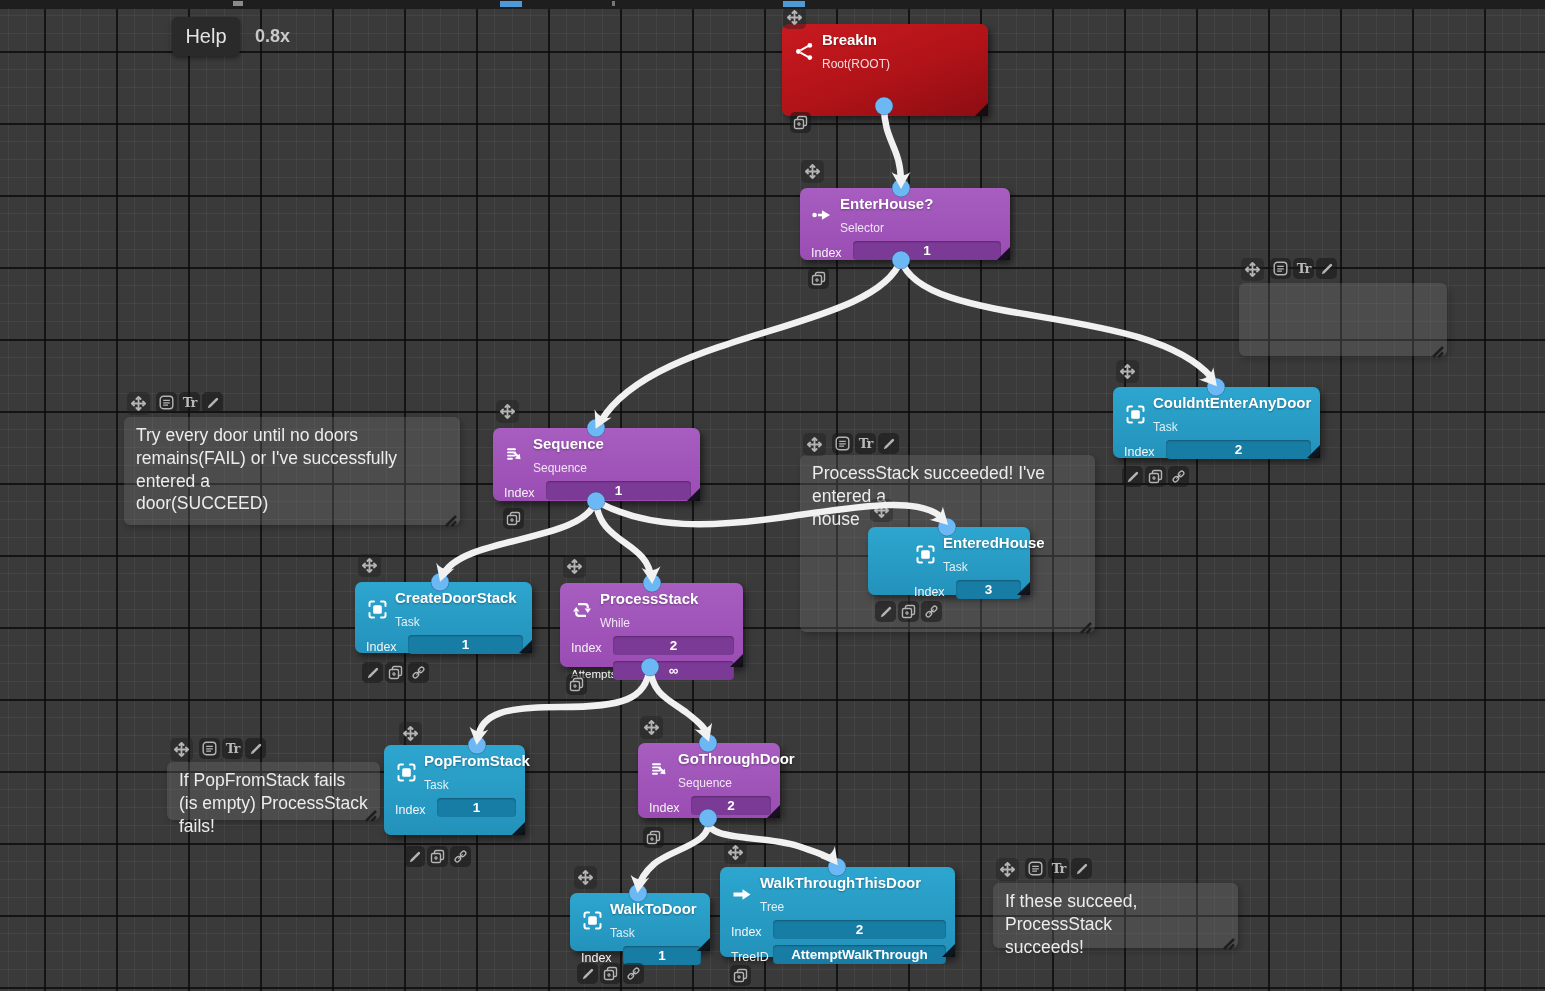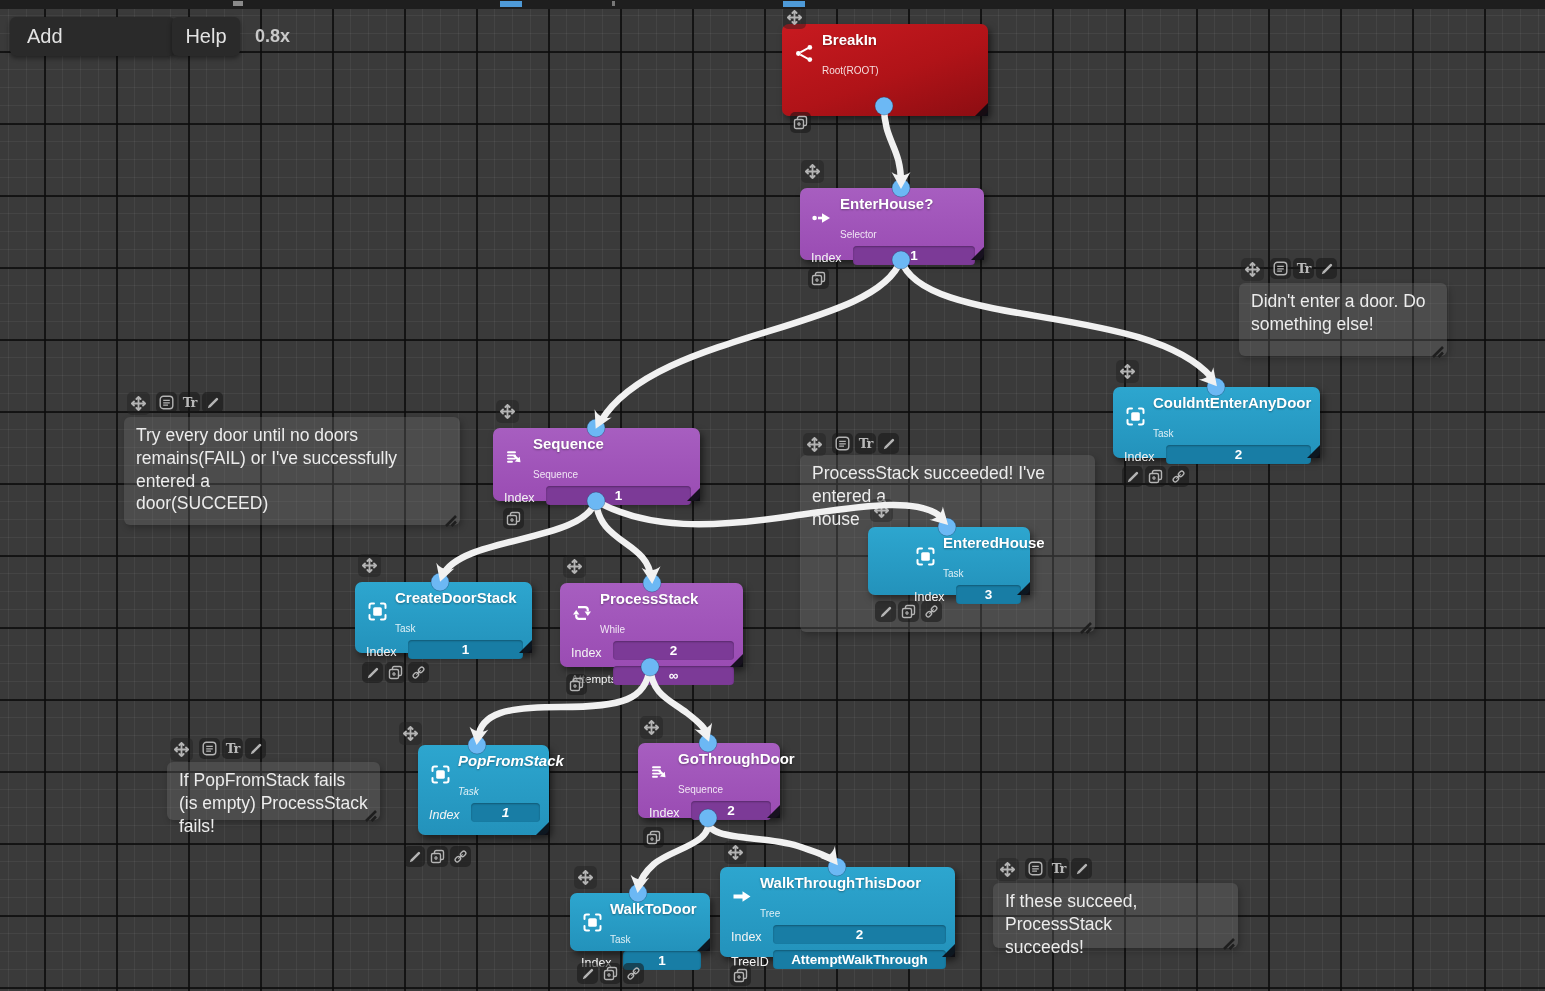--- a/index.html
+++ b/index.html
@@ -35,21 +35,21 @@
     box-shadow:3px 4px 7px rgba(0,0,0,.5);color:#fff;cursor:grab;
   }
   .node.red{background:linear-gradient(160deg,#c81a20 0%,#b01318 55%,#8c0d12 100%);}
   .node.purple{background:linear-gradient(180deg,#a75ec0 0%,#9a4cb3 100%);}
   .node.blue{background:linear-gradient(180deg,#2da6cf 0%,#2392bb 100%);}
   .fold{position:absolute;right:0;bottom:0;width:0;height:0;
     border-bottom:13px solid rgba(12,12,18,.92);border-left:13px solid transparent;}
   .head{display:flex;align-items:center;padding:7px 8px 0 10px;}
   .ticon{width:24px;height:22px;flex:none;display:flex;align-items:center;justify-content:center;margin-right:6px;}
   .title{font-size:15px;font-weight:bold;white-space:nowrap;text-shadow:0 1px 2px rgba(0,0,0,.35);}
-  .subtitle{font-size:10px;color:rgba(255,255,255,.85);margin-top:17px;}
+  .subtitle{font-size:12px;color:rgba(255,255,255,.85);margin-top:9px;}
   .frow{display:flex;align-items:flex-end;margin:6px 9px 0 11px;}
   .flabel{width:42px;flex:none;font-size:12.5px;color:#f4f4f4;white-space:nowrap;}
   .fval{flex:1;height:19px;border-radius:4px;display:flex;align-items:center;justify-content:center;
     font-size:13.5px;font-weight:bold;color:#fff;box-shadow:inset 0 1px 2px rgba(0,0,0,.3);cursor:text;}
   .purple .fval{background:#7c3a97;}
   .blue .fval{background:#187da5;}
   .mini{
     position:absolute;z-index:3;width:21px;height:21px;border-radius:5px;
     background:rgba(22,22,22,.55);display:flex;align-items:center;justify-content:center;cursor:pointer;
   }
@@ -61,23 +61,20 @@
 <body>
 
 <div id="canvas">
   <div id="topstrip">
     <span class="stripbit" style="left:233px;width:10px;height:5px;background:#8a8a8a;position:absolute;"></span>
     <span class="stripbit" style="left:500px;width:22px;height:6px;background:#4e9ad8;position:absolute;"></span>
     <span class="stripbit" style="left:612px;width:3px;height:5px;background:#777;position:absolute;"></span>
     <span class="stripbit" style="left:783px;width:22px;height:6px;background:#4e9ad8;position:absolute;"></span>
   </div>
 
-  <div class="btn" id="addbtn" style="left:10px;width:148px;padding-left:17px;">
-      <span>Add</span>
-    </div>
   <div class="btn" id="helpbtn" style="left:172px;width:68px;justify-content:center;">
       <span>Help</span>
     </div>
   <div id="zoomlabel">0.8x</div>
 
   <div id="graph">
       <div class="node red" style="left: 782px; top: 24px; width: 206px; height: 92px;">
         <div class="head">
           <span class="ticon">
             <svg width="19" height="19" viewBox="0 0 19 19">
@@ -99,21 +96,21 @@
           <path d="M7.5 1 V14 M1 7.5 H14 M5.4 3 L7.5 .9 L9.6 3 M5.4 12 L7.5 14.1 L9.6 12 M3 5.4 L.9 7.5 L3 9.6 M12 5.4 L14.1 7.5 L12 9.6" stroke="#b4b4b4" stroke-width="1.8" fill="none" stroke-linecap="round" stroke-linejoin="round"></path>
         </svg>
       </div>
       <div class="mini" style="left: 790px; top: 112px;">
         <svg width="15" height="15" viewBox="0 0 15 15">
           <rect x="4.5" y="1.5" width="9" height="9" rx="1.6" stroke="#b4b4b4" stroke-width="1.4" fill="none"></rect>
           <rect x="1.5" y="4.5" width="9" height="9" rx="1.6" stroke="#b4b4b4" stroke-width="1.4" fill="rgba(35,35,35,.9)"></rect>
           <path d="M4 9 H8 M6 7 V11" stroke="#b4b4b4" stroke-width="1.2"></path>
         </svg>
       </div>
-      <div class="node purple" style="left: 800px; top: 188px; width: 184px; height: 72px;">
+      <div class="node purple" style="left: 800px; top: 188px; width: 210px; height: 72px;">
         <div class="head">
           <span class="ticon">
             <svg width="20" height="14" viewBox="0 0 20 14">
               <circle cx="2.6" cy="7" r="2.3" fill="#fff"></circle>
               <path d="M6 7 H11" stroke="#fff" stroke-width="2.6"></path>
               <path d="M10 2.2 L18 7 L10 11.8 Z" fill="#fff"></path>
             </svg>
           </span>
           <div>
             <div class="title">EnterHouse?</div>
@@ -335,21 +332,21 @@
       </div>
       <div class="mini" style="left: 921px; top: 601px;">
         <svg width="15" height="15" viewBox="0 0 15 15">
           <g transform="rotate(-45 7.5 7.5)">
             <rect x=".8" y="5.4" width="6" height="4.2" rx="2.1" stroke="#b4b4b4" stroke-width="1.3" fill="none"></rect>
             <rect x="8.2" y="5.4" width="6" height="4.2" rx="2.1" stroke="#b4b4b4" stroke-width="1.3" fill="none"></rect>
             <path d="M4.5 7.5 H10.5" stroke="#b4b4b4" stroke-width="1.3"></path>
           </g>
         </svg>
       </div>
-      <div class="node blue" style="left: 418px; top: 745px; width: 131px; height: 90px; font-style: italic;">
+      <div class="node blue" style="left: 384px; top: 745px; width: 141px; height: 90px;">
         <div class="head">
           <span class="ticon">
             <svg width="19" height="19" viewBox="0 0 19 19">
               <path d="M1.5 6 V3.5 Q1.5 1.5 3.5 1.5 H6 M13 1.5 H15.5 Q17.5 1.5 17.5 3.5 V6 M17.5 13 V15.5 Q17.5 17.5 15.5 17.5 H13 M6 17.5 H3.5 Q1.5 17.5 1.5 15.5 V13" stroke="#fff" stroke-width="2" fill="none" stroke-linecap="round"></path>
               <rect x="5.2" y="5.2" width="8.6" height="8.6" rx="1.6" fill="#fff"></rect>
             </svg>
           </span>
           <div>
             <div class="title">PopFromStack</div>
             <div class="subtitle">Task</div>
@@ -491,22 +488,21 @@
           <path d="M7.5 1 V14 M1 7.5 H14 M5.4 3 L7.5 .9 L9.6 3 M5.4 12 L7.5 14.1 L9.6 12 M3 5.4 L.9 7.5 L3 9.6 M12 5.4 L14.1 7.5 L12 9.6" stroke="#b4b4b4" stroke-width="1.8" fill="none" stroke-linecap="round" stroke-linejoin="round"></path>
         </svg>
       </div>
       <div class="mini" style="left: 730px; top: 965px;">
         <svg width="15" height="15" viewBox="0 0 15 15">
           <rect x="4.5" y="1.5" width="9" height="9" rx="1.6" stroke="#b4b4b4" stroke-width="1.4" fill="none"></rect>
           <rect x="1.5" y="4.5" width="9" height="9" rx="1.6" stroke="#b4b4b4" stroke-width="1.4" fill="rgba(35,35,35,.9)"></rect>
           <path d="M4 9 H8 M6 7 V11" stroke="#b4b4b4" stroke-width="1.2"></path>
         </svg>
       </div>
-      <div class="comment" style="left: 1239px; top: 283px; width: 208px; height: 73px;"><span>Didn't enter a door. Do
-something else!</span><span class="handle"><svg width="12" height="12" viewBox="0 0 12 12">
+      <div class="comment" style="left: 1239px; top: 283px; width: 208px; height: 73px;"><span class="handle"><svg width="12" height="12" viewBox="0 0 12 12">
             <path d="M11 1 L1 11 M11 6.5 L6.5 11" stroke="#1e1e1e" stroke-width="2.6"></path>
           </svg></span></div>
       <div class="mini move" style="left: 1241px; top: 258px;">
         <svg width="15" height="15" viewBox="0 0 15 15">
           <path d="M7.5 1 V14 M1 7.5 H14 M5.4 3 L7.5 .9 L9.6 3 M5.4 12 L7.5 14.1 L9.6 12 M3 5.4 L.9 7.5 L3 9.6 M12 5.4 L14.1 7.5 L12 9.6" stroke="#b4b4b4" stroke-width="1.8" fill="none" stroke-linecap="round" stroke-linejoin="round"></path>
         </svg>
       </div>
       <div class="mini" style="left: 1270px; top: 258px;">
         <svg width="15" height="15" viewBox="0 0 15 15">
           <rect x="1.2" y="1.2" width="12.6" height="12.6" rx="3.2" stroke="#b4b4b4" stroke-width="1.4" fill="none"></rect>

